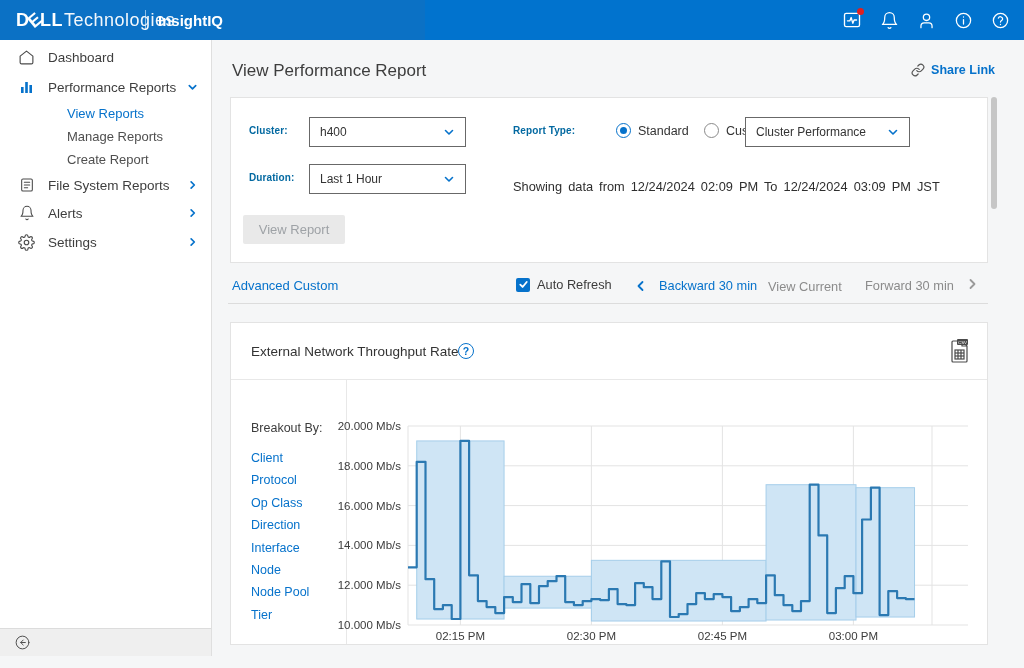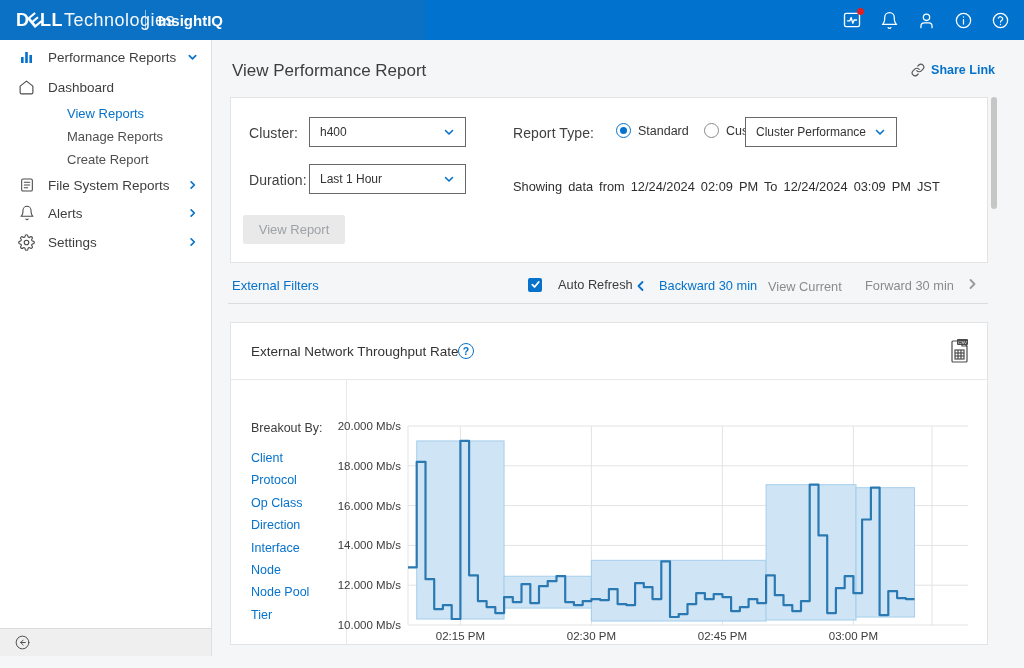--- a/index.html
+++ b/index.html
@@ -34,34 +34,34 @@
   .collapse-btn svg { stroke:#4f4f4f; fill:none; stroke-width:1.4; stroke-linecap:round; stroke-linejoin:round; }
 
   
   .main { position:absolute; left:212px; top:40px; width:812px; height:628px; background:#f5f6f7; }
   .page-title { position:absolute; left:20px; top:21px; font-size:17px; color:#3d3d3d;text-align:right; }
   .share-link { position:absolute; right:29px; top:23px; display:flex; align-items:center; gap:6px; color:#0672CB; font-size:12.5px; font-weight:700; cursor:pointer; }
   .share-link svg { stroke:#555; fill:none; stroke-width:2; stroke-linecap:round; stroke-linejoin:round; }
 
   .card { position:absolute; background:#fff; border:1px solid #e3e3e3; }
   .filter-card { left:18px; top:57px; width:758px; height:166px; }
-  .f-label { position:absolute; font-size:14px; color:#404040; font-weight:400; letter-spacing:.1px; }
+  .f-label { position:absolute; font-size:10px; color:#0369a1; font-weight:700; letter-spacing:.1px; }
   .select { position:absolute; height:30px; border:1px solid #686868; background:#fff; display:flex; align-items:center; padding:0 10px; font-size:12px; color:#333; cursor:pointer; }
   .select .sel-chev { margin-left:auto; display:flex; }
   .select svg { stroke:#0672CB; fill:none; stroke-width:1.6; stroke-linecap:round; stroke-linejoin:round; }
   .radio-group-item { position:absolute; display:flex; align-items:center; gap:7px; font-size:12.5px; color:#333; cursor:pointer;padding-left:33px; }
   .radio { width:15px; height:15px; border-radius:50%; border:1.5px solid #8a8a8a; background:#fff; display:flex; align-items:center; justify-content:center; }
   .radio.checked { border-color:#0672CB; }
   .radio.checked::after { content:""; width:7px; height:7px; border-radius:50%; background:#0672CB; }
   .showing-text { position:absolute; left:282px; top:81px; font-size:12.8px; color:#2e2e2e; word-spacing:2.5px; }
   .view-report-btn { position:absolute; left:12px; top:117px; width:102px; height:29px; background:#e9e9e9; color:#9ea2a6; border:none; font-size:13px; border-radius:2px; font-family:inherit; }
 
   .adv-row { position:absolute; left:16px; top:230px; width:760px; height:34px; border-bottom:1px solid #dcdcdc; }
   .adv-link { position:absolute; left:4px; top:8px; color:#0672CB; font-size:13px; cursor:pointer; }
-  .auto-refresh { position:absolute; left:300px; top:7px; display:flex; align-items:center; gap:16px; font-size:12.8px; color:#3c3c3c; }
+  .auto-refresh { position:absolute; left:288px; top:7px; display:flex; align-items:center; gap:7px; font-size:12.8px; color:#3c3c3c; }
   .checkbox { width:14px; height:14px; border-radius:2px; background:#0672CB; display:flex; align-items:center; justify-content:center; cursor:pointer; }
   .checkbox svg { stroke:#fff; fill:none; stroke-width:2; stroke-linecap:round; stroke-linejoin:round; }
   .nav-chev { display:flex; cursor:pointer; }
   .nav-chev svg { fill:none; stroke-width:1.8; stroke-linecap:round; stroke-linejoin:round; }
   .backward-group { position:absolute; left:407px; top:8px; display:flex; align-items:center; gap:12px; font-size:12.8px; color:#0672CB; cursor:pointer; }
   .view-current { position:absolute; left:540px; top:9px; font-size:12.8px; color:#8b8b8b; cursor:pointer; }
   .forward-group { position:absolute; left:637px; top:8px; display:flex; gap:12px; font-size:12.8px; color:#8b8b8b; cursor:pointer; }
 
   .chart-card { left:18px; top:282px; width:758px; height:323px; }
   .chart-title { position:absolute; left:20px; top:21px; font-size:13.5px; color:#333; }
@@ -122,40 +122,40 @@
           <path d="M9.3 9a2.8 2.8 0 0 1 5.4 1c0 1.8-2.7 2.2-2.7 4"></path>
           <line x1="12" y1="17" x2="12" y2="17.1"></line>
         </svg>
     </span>
   </div>
 </div>
 
 <div class="sidebar">
   <div class="side-item">
     <span class="s-icon">
+      <svg width="17" height="17" viewBox="0 0 24 24">
+          <path d="M3 10l9-7 9 7v9a2 2 0 0 1-2 2H5a2 2 0 0 1-2-2z"></path>
+        </svg>
+    </span>
+    <span>Dashboard</span>
+  </div>
+  <div class="side-item">
+    <span class="s-icon">
       <svg width="16" height="16" viewBox="0 0 16 16">
           <rect x="2" y="8" width="2.6" height="6" fill="#0672CB" stroke="none"></rect>
           <rect x="6.2" y="3" width="2.6" height="11" fill="#0672CB" stroke="none"></rect>
           <rect x="10.4" y="6" width="2.6" height="8" fill="#0672CB" stroke="none"></rect>
         </svg>
     </span>
     <span>Performance Reports</span>
     <span class="chev">
       <svg width="11" height="11" viewBox="0 0 12 12">
           <polyline points="2.5,4.5 6,8 9.5,4.5"></polyline>
         </svg>
     </span>
-  </div>
-  <div class="side-item">
-    <span class="s-icon">
-      <svg width="17" height="17" viewBox="0 0 24 24">
-          <path d="M3 10l9-7 9 7v9a2 2 0 0 1-2 2H5a2 2 0 0 1-2-2z"></path>
-        </svg>
-    </span>
-    <span>Dashboard</span>
   </div>
   <div class="side-sub active">View Reports</div>
   <div class="side-sub">Manage Reports</div>
   <div class="side-sub">Create Report</div>
   <div class="side-item" style="height:28px;">
     <span class="s-icon">
       <svg width="16" height="16" viewBox="0 0 24 24">
           <rect x="4" y="3" width="16" height="18" rx="2"></rect>
           <line x1="8" y1="8" x2="16" y2="8"></line>
           <line x1="8" y1="12" x2="16" y2="12"></line>
@@ -231,21 +231,21 @@
 
     <span class="f-label" style="left:282px; top:27px;">Report Type:</span>
     <div class="radio-group-item" style="left:352px; top:25px;">
       <span class="radio checked"></span>
       <span>Standard</span>
     </div>
     <div class="radio-group-item" style="left:440px; top:25px;">
       <span class="radio"></span>
       <span>Custom</span>
     </div>
-    <div class="select" style="left:514px; top:19px; width:152px;justify-content:center;">
+    <div class="select" style="left:514px; top:19px; width:165px;justify-content:center;">
       <span>Cluster Performance</span>
       <span class="sel-chev">
           <svg width="12" height="12" viewBox="0 0 12 12">
             <polyline points="2.5,4.5 6,8 9.5,4.5"></polyline>
           </svg>
         </span>
     </div>
 
     <span class="f-label" style="left:18px; top:74px;">Duration:</span>
     <div class="select" style="left:78px; top:66px; width:157px;">
@@ -255,21 +255,21 @@
             <polyline points="2.5,4.5 6,8 9.5,4.5"></polyline>
           </svg>
         </span>
     </div>
     <span class="showing-text">Showing data from 12/24/2024 02:09 PM To 12/24/2024 03:09 PM JST</span>
 
     <button class="view-report-btn" disabled="">View Report</button>
   </div>
 
   <div class="adv-row">
-    <span class="adv-link">External Filters</span>
+    <span class="adv-link">Advanced Custom</span>
     <div class="auto-refresh">
       <span class="checkbox">
         <svg width="11" height="11" viewBox="0 0 12 12">
             <polyline points="2.5,6.2 5,8.7 9.5,3.3"></polyline>
           </svg>
       </span>
       <span>Auto Refresh</span>
     </div>
     <div class="backward-group">
       <span class="nav-chev">

